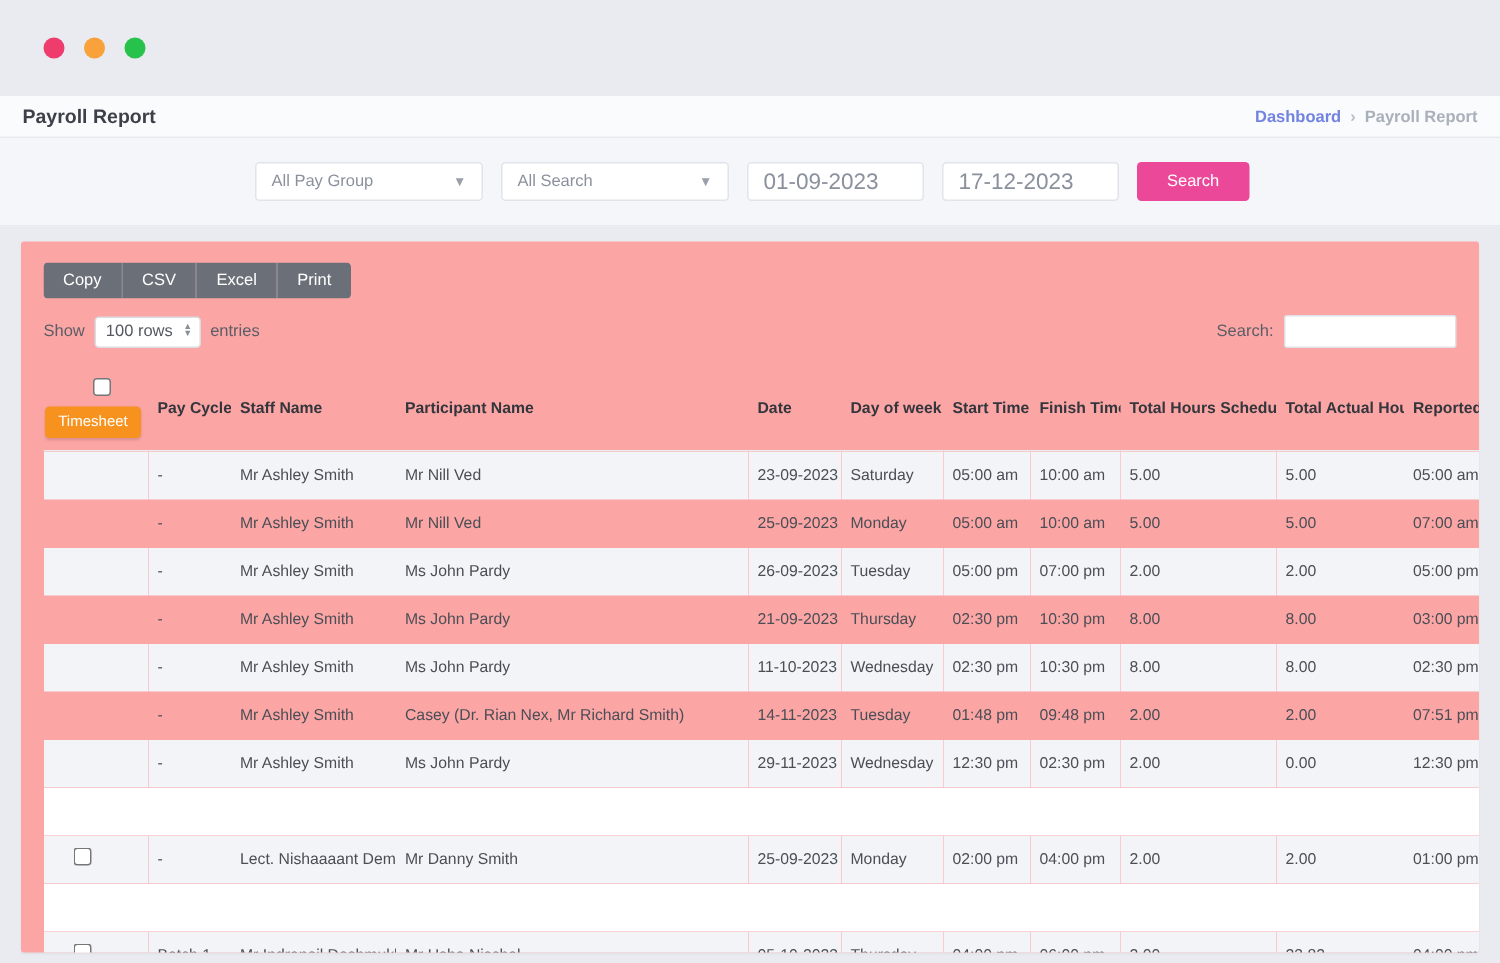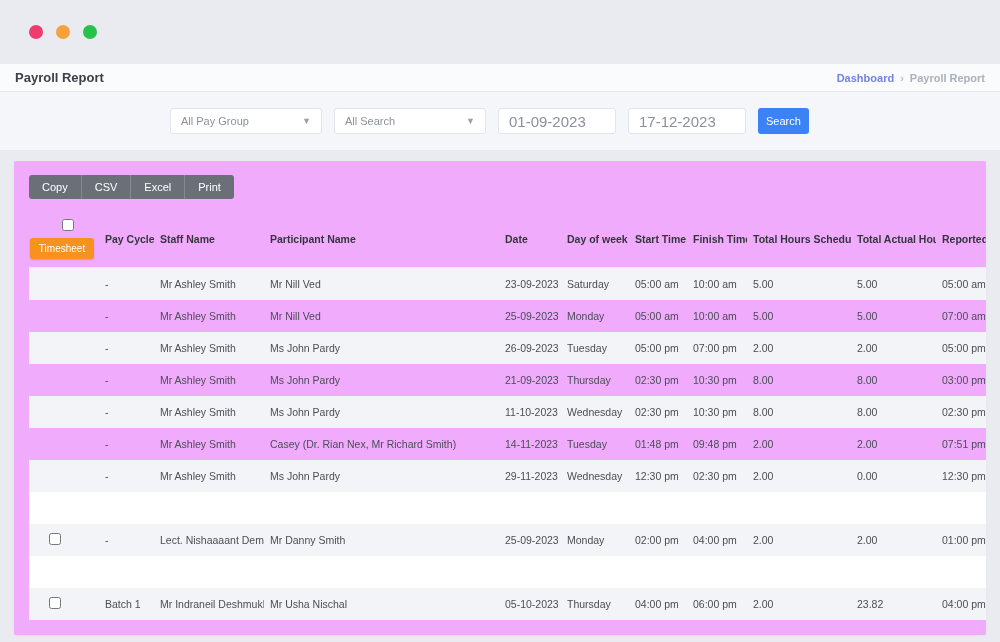--- a/index.html
+++ b/index.html
@@ -39,27 +39,27 @@
     display: flex; align-items: center; justify-content: space-between; padding: 0 10px;
     font-size: 11px; color: #8b919c; cursor: pointer;
   }
   .fake-select .caret { color: #9aa0aa; font-size: 9px; }
   .date-input {
     width: 118px; height: 26px; border: 1px solid #e1e4ea; border-radius: 3px;
     padding: 0 10px; font-size: 15px; color: #8b919c; background: #fff; outline: none;
     font-family: "Liberation Sans", sans-serif;
   }
   .search-btn {
-    height: 26px; padding: 0 8px; background: #3b82f6; color: #fff; border: none;
+    height: 26px; padding: 0 20px; background: #ec4899; color: #fff; border: none;
     border-radius: 3px; font-size: 11px; cursor: pointer; font-family: "Liberation Sans", sans-serif;
   }
 
   
   .card {
-    margin: 10px 14px 0; background: #f0abfc; border-radius: 2px;
+    margin: 10px 14px 0; background: #fca5a5; border-radius: 2px;
     padding: 14px 15px; height: 474px; box-shadow: 0 1px 2px rgba(0,0,0,.05); overflow: hidden;
   }
 
   .export-group { display: inline-flex; border-radius: 3px; overflow: hidden; }
   .export-btn {
     background: #6b7078; color: #fff; font-size: 11px; padding: 6px 13px; border: none;
     border-right: 1px solid rgba(255,255,255,.18); cursor: pointer; font-family: "Liberation Sans", sans-serif;
   }
   .export-btn:last-child { border-right: none; }
 
@@ -143,20 +143,37 @@
 
 <div class="card">
 
   <div class="export-group">
       <button class="export-btn">Copy</button>
       <button class="export-btn">CSV</button>
       <button class="export-btn">Excel</button>
       <button class="export-btn">Print</button>
     </div>
 
+  <div class="controls-row">
+    <div class="controls-left">
+      <span>Show</span>
+      <span class="rows-select">
+        <span>100 rows</span>
+        <span class="updown">
+            <span>▲</span>
+            <span>▼</span>
+          </span>
+      </span>
+      <span>entries</span>
+    </div>
+    <div class="controls-right">
+      <span>Search:</span>
+      <input class="table-search-input" style="">
+    </div>
+  </div>
 
   <div class="table-wrap">
     <table>
       <thead>
         <tr>
           <th class="col-check">
             <span class="check-stack">
               <input type="checkbox" style="">
               <button class="timesheet-btn">Timesheet</button>
             </span>

